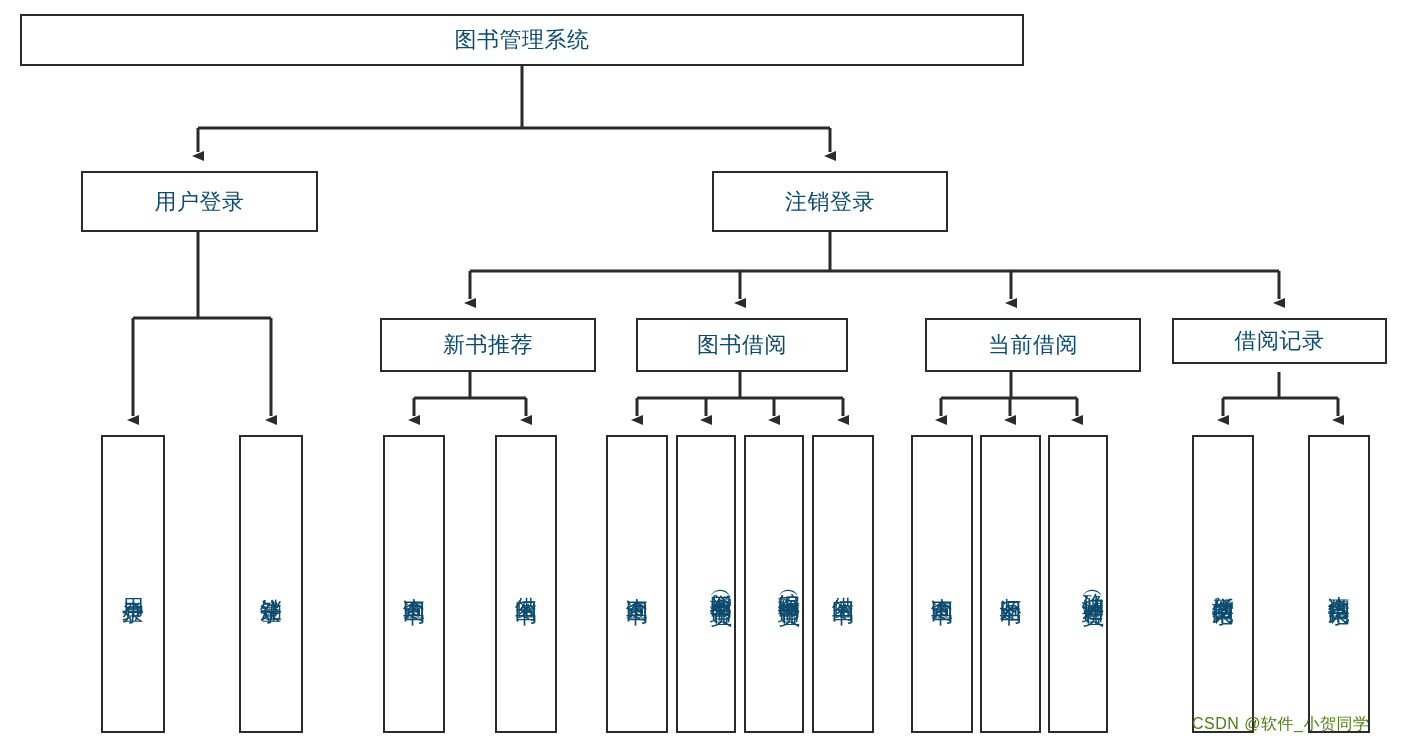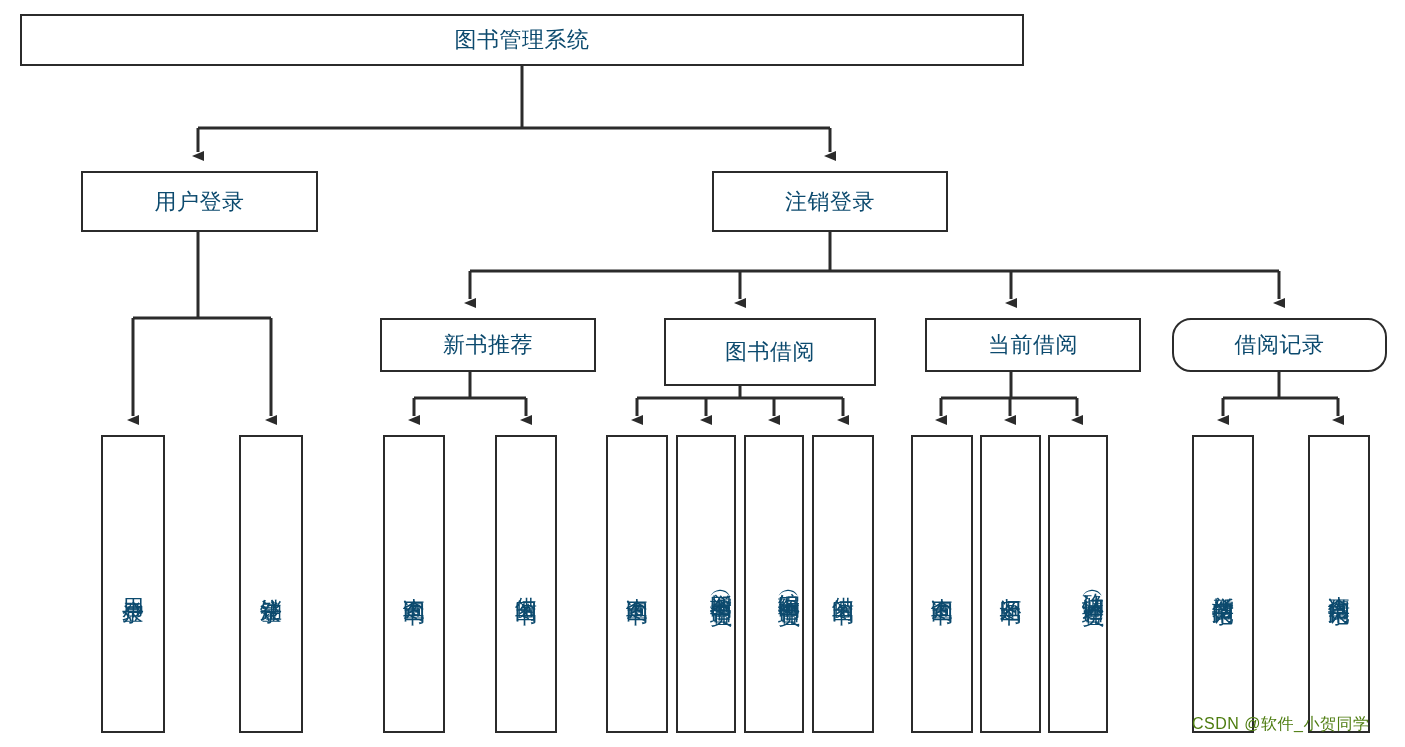--- a/index.html
+++ b/index.html
@@ -127,25 +127,25 @@
   </svg>
 
   <div class="node node-h node-root" style="left:20px; top:14px; width:1004px; height:52px;">图书管理系统</div>
 
   <div class="node node-h" style="left:81px; top:171px; width:237px; height:61px;">用户登录</div>
 
   <div class="node node-h" style="left:712px; top:171px; width:236px; height:61px;">注销登录</div>
 
   <div class="node node-h" style="left:380px; top:318px; width:216px; height:54px;">新书推荐</div>
 
-  <div class="node node-h" style="left:664px; top:318px; width:212px; height:68px;">图书借阅</div>
+  <div class="node node-h" style="left:636px; top:318px; width:212px; height:54px;">图书借阅</div>
 
   <div class="node node-h" style="left:903px; top:318px; width:216px; height:54px;margin-left:22px;">当前借阅</div>
 
-  <div class="node node-h" style="left:1172px; top:318px; width:215px; height:54px;border-radius:19px;">借阅记录</div>
+  <div class="node node-h" style="left:1172px; top:318px; width:215px; height:46px;">借阅记录</div>
 
   <div class="node node-v align-center" style="left:101px; top:435px; width:64px; height:298px;">用户登录</div>
 
   <div class="node node-v align-center" style="left:239px; top:435px; width:64px; height:298px;">注销登录</div>
 
   <div class="node node-v align-center" style="left:383px; top:435px; width:62px; height:298px;">查询图书</div>
 
   <div class="node node-v align-center" style="left:495px; top:435px; width:62px; height:298px;">借阅图书</div>
 
   <div class="node node-v align-center" style="left:606px; top:435px; width:62px; height:298px;">查询图书</div>

